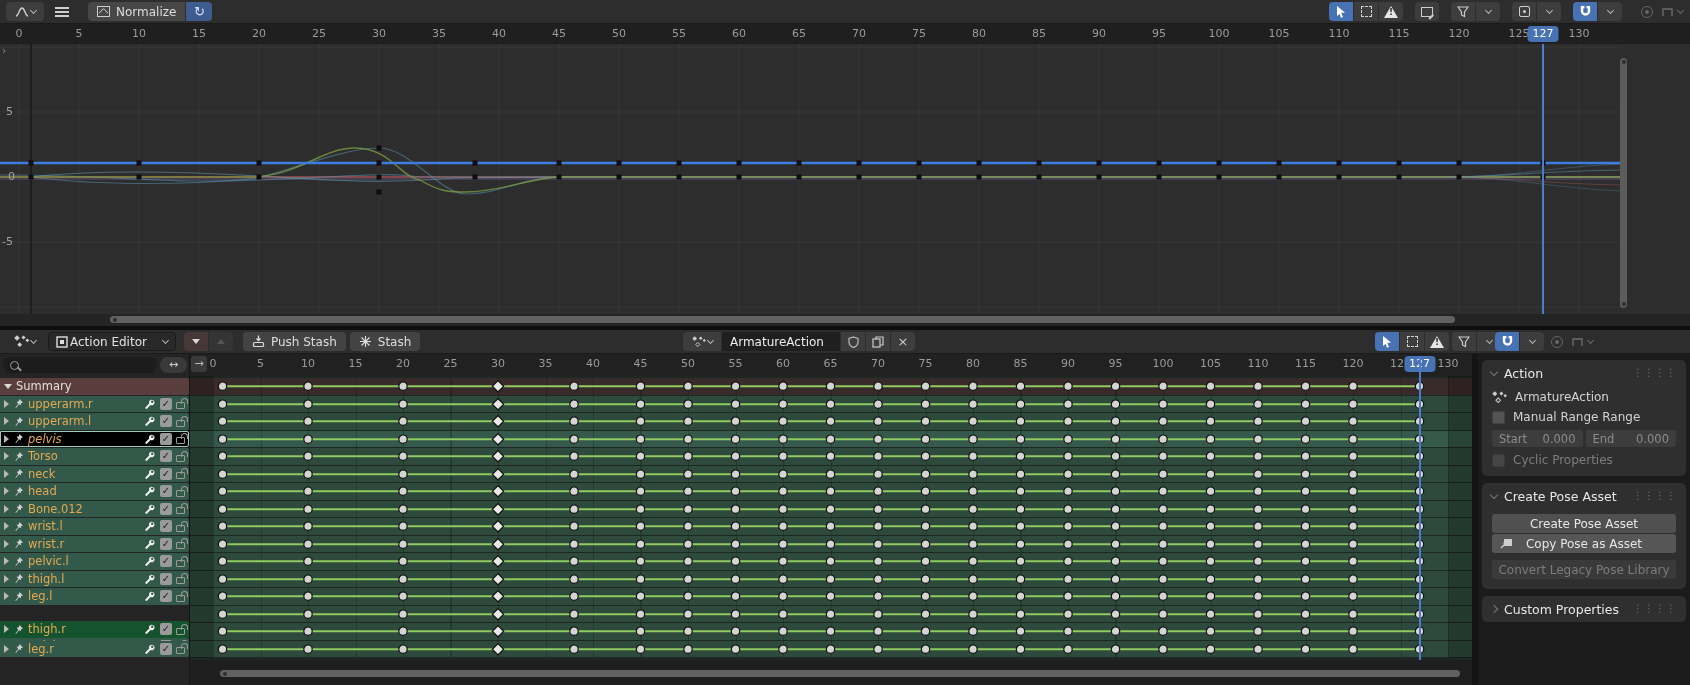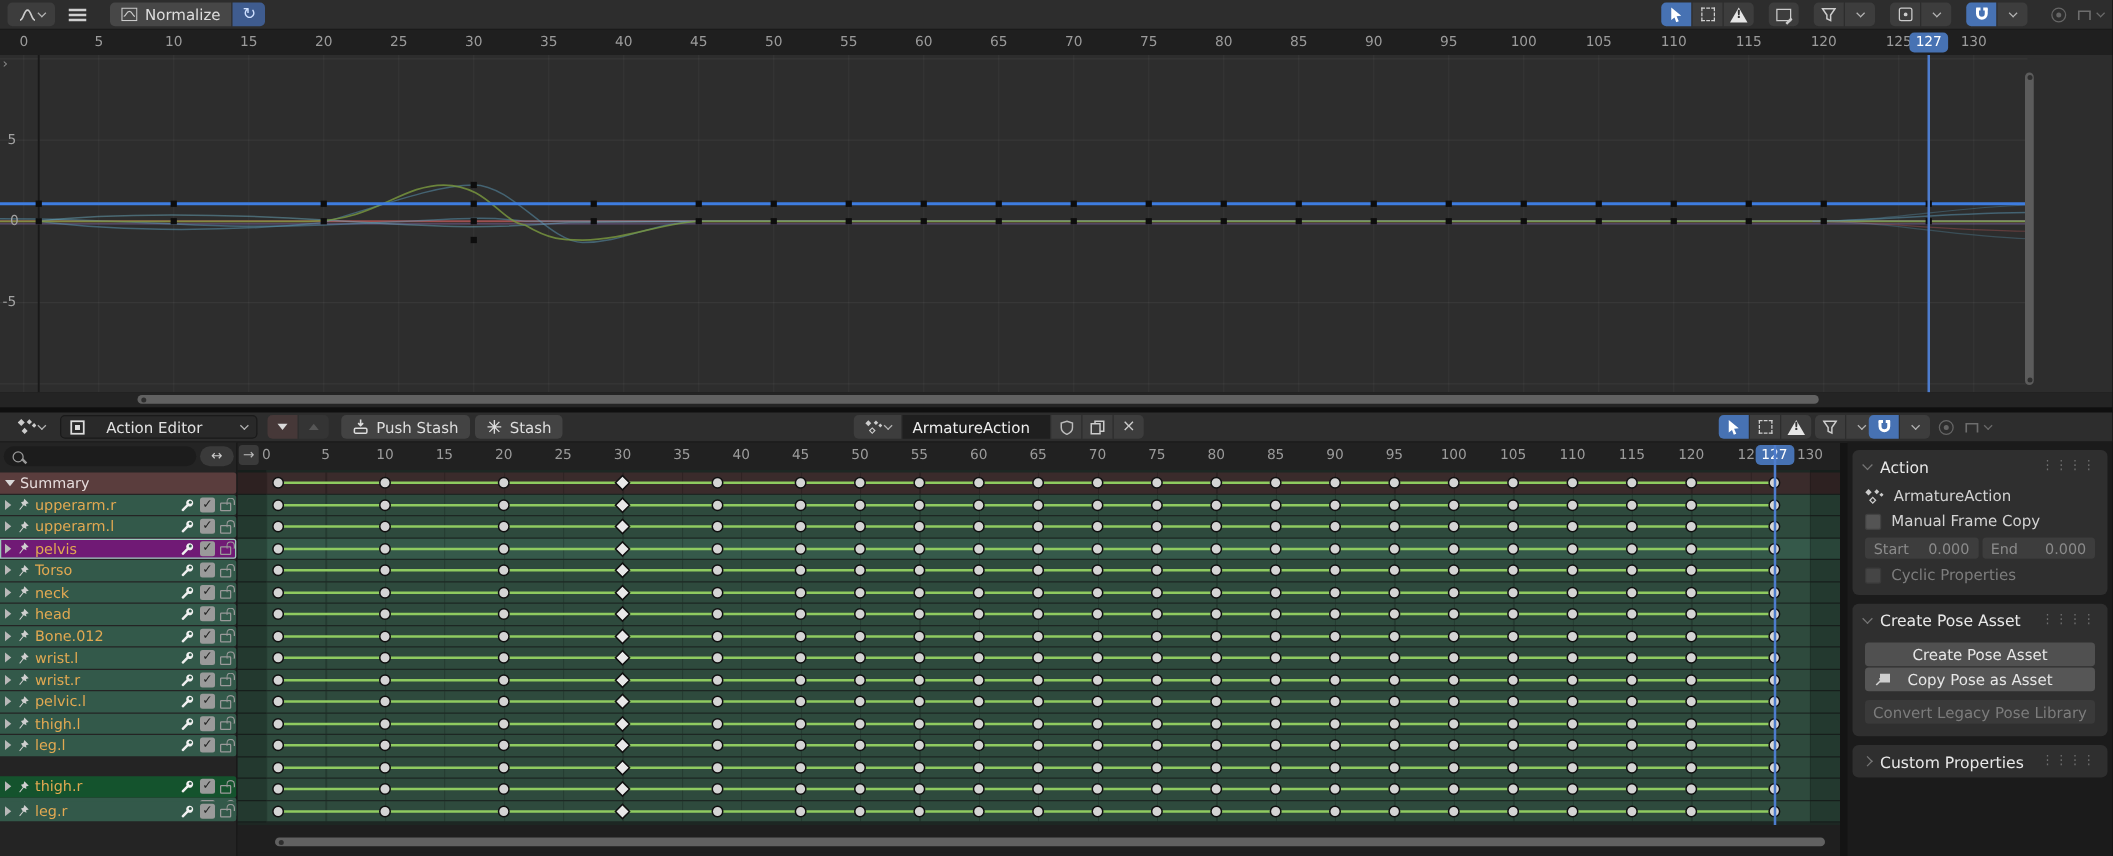--- a/index.html
+++ b/index.html
@@ -63,21 +63,21 @@
   .vbar:before{top:2px}.vbar:after{bottom:2px}
   .playhead{position:absolute;width:2px;background:rgba(77,124,205,.95)}
   .frame-badge{position:absolute;transform:translateX(-50%);background:#4772b3;color:#fff;
                border-radius:4px;padding:0 5px;height:16px;line-height:16px;font-size:11px;top:2px}
   #g-divider{left:0;top:326px;width:1690px;height:4px;background:#0f0f0f}
 
   
   #d-header{left:0;top:330px;width:1690px;height:24px;background:#2d2d2d;border-bottom:1px solid #1a1a1a;
             display:flex;align-items:center;padding:0 6px;gap:4px}
   .select{display:flex;align-items:center;background:#292929;border:1px solid #1a1a1a;border-radius:4px;
-          height:19px;padding:0 7px;gap:17px;font-size:12px;color:#e2e2e2;white-space:nowrap}
+          height:19px;padding:0 7px;gap:2px;font-size:12px;color:#e2e2e2;white-space:nowrap}
   #d-left{left:0;top:354px;width:190px;height:331px;background:#242424;border-right:1px solid #161616}
   #d-search{position:absolute;left:3px;top:3px;width:154px;height:16px;background:#1c1c1c;border-radius:8px;
             display:flex;align-items:center;padding:0 7px}
   #d-expand-btn{position:absolute;left:160px;top:3px;width:27px;height:16px;background:#3a3a3a;border-radius:8px;
             color:#ccc;text-align:center;line-height:15px;font-size:11px}
   .ch-row{position:absolute;left:0;width:189px;height:16.5px;display:flex;align-items:center;
           padding:0 4px;gap:4px;border-radius:0 2px 2px 0}
   .ch-row .name{color:#e2a952;font-size:11.5px;flex:1;white-space:nowrap;overflow:hidden}
   .ch-row.summary .name{color:#e6dcdc}
   .tri-r{width:0;height:0;border-left:5px solid #b9b9b9;border-top:4px solid transparent;border-bottom:4px solid transparent;flex:none}
@@ -497,21 +497,21 @@
             <path d="M6.5 1 L10 4.5 L7.8 5.2 L8.2 7.2 L6 6.2 L3 10 L2.4 9.4 L5.2 6 L3.8 3.8 L5.8 3.2 Z" fill="#cfcfcf"></path>
           </svg>
           <span class="name">upperarm.l</span>
           <svg class="wrench" width="12" height="12" viewBox="0 0 12 12">
             <path d="M1.5 9.3 L5.2 5.6 A2.8 2.8 0 1 1 6.6 7 L2.9 10.7 A1 1 0 0 1 1.5 9.3 Z" fill="#f0f0f0"></path>
             <circle cx="8.2" cy="3.8" r="1.2" fill="#33594a"></circle>
           </svg>
           <span class="i-check">✓</span>
           <span class="i-lock"></span>
      </div>
-        <div class="ch-row " style="top:76.5px;background:#701a75;outline:1px solid #9ccbb9;outline-offset:-1px;">
+        <div class="ch-row " style="top:76.5px;background:#000000;outline:1px solid #9ccbb9;outline-offset:-1px;font-style:italic;">
        <span class="tri-r"></span>
           <svg class="pin" width="11" height="11" viewBox="0 0 11 11">
             <path d="M6.5 1 L10 4.5 L7.8 5.2 L8.2 7.2 L6 6.2 L3 10 L2.4 9.4 L5.2 6 L3.8 3.8 L5.8 3.2 Z" fill="#cfcfcf"></path>
           </svg>
           <span class="name">pelvis</span>
           <svg class="wrench" width="12" height="12" viewBox="0 0 12 12">
             <path d="M1.5 9.3 L5.2 5.6 A2.8 2.8 0 1 1 6.6 7 L2.9 10.7 A1 1 0 0 1 1.5 9.3 Z" fill="#f0f0f0"></path>
             <circle cx="8.2" cy="3.8" r="1.2" fill="#33594a"></circle>
           </svg>
           <span class="i-check">✓</span>
@@ -1166,21 +1166,21 @@
               <rect x="1" y="1" width="3.6" height="3.6" transform="rotate(45 2.8 2.8)"></rect>
               <rect x="8" y="1" width="2.8" height="2.8" transform="rotate(45 9.4 2.4)"></rect>
               <rect x="12" y="3.6" width="2.4" height="2.4" transform="rotate(45 13.2 4.8)"></rect>
               <rect x="4.6" y="7.6" width="3.2" height="3.2" fill="none" stroke="#ccc" transform="rotate(45 6.2 9.2)"></rect>
             </g>
           </svg>
         <span>ArmatureAction</span>
       </div>
       <div class="prow">
         <span class="i-checkbox-empty"></span>
-        <span>Manual Frame Copy</span>
+        <span>Manual Range Range</span>
       </div>
       <div class="prow" style="gap:3px">
         <div class="field">
           <span>Start</span>
           <span>0.000</span>
         </div>
         <div class="field">
           <span>End</span>
           <span>0.000</span>
         </div>

